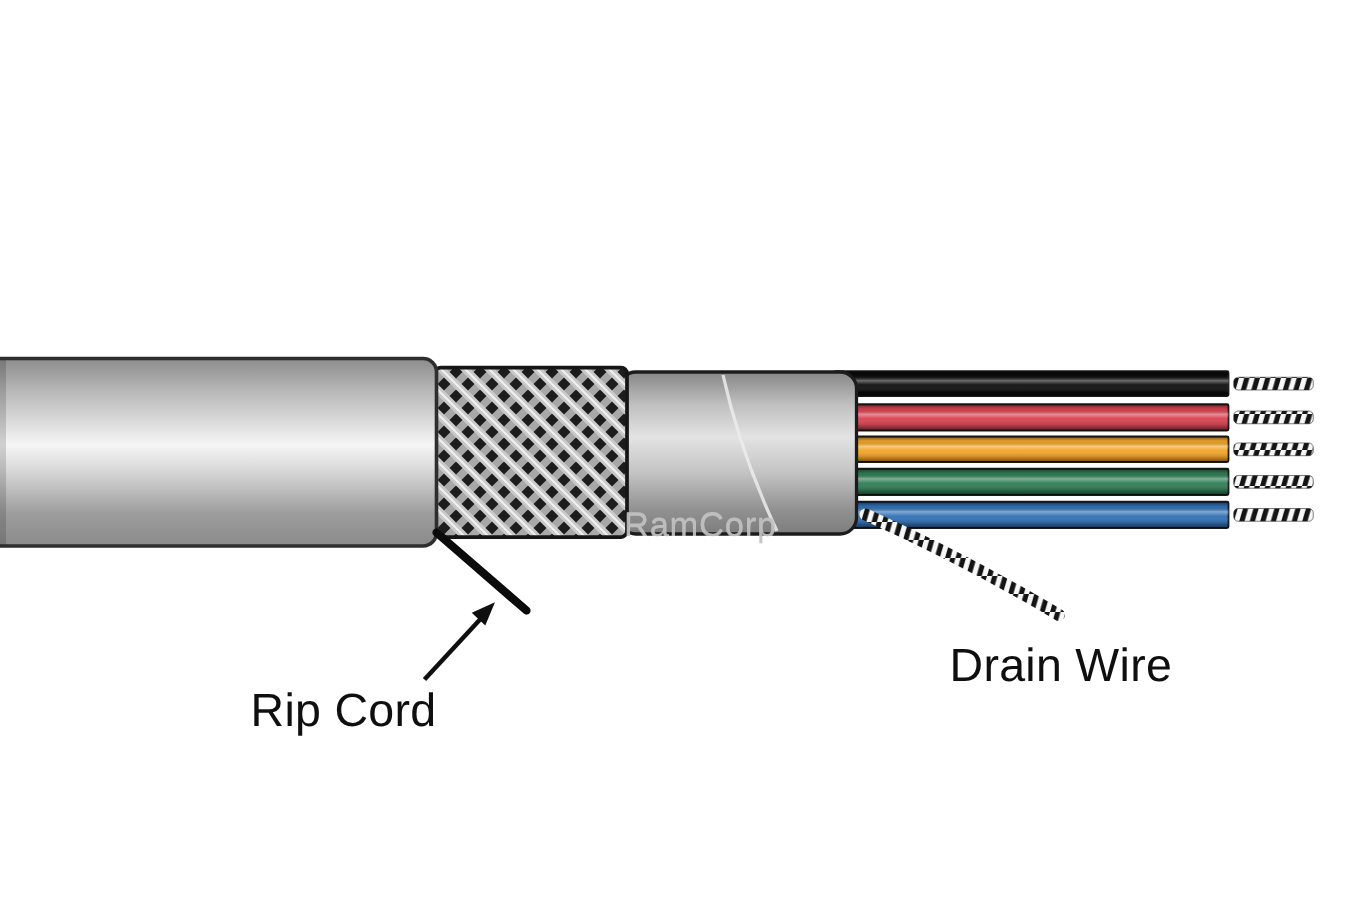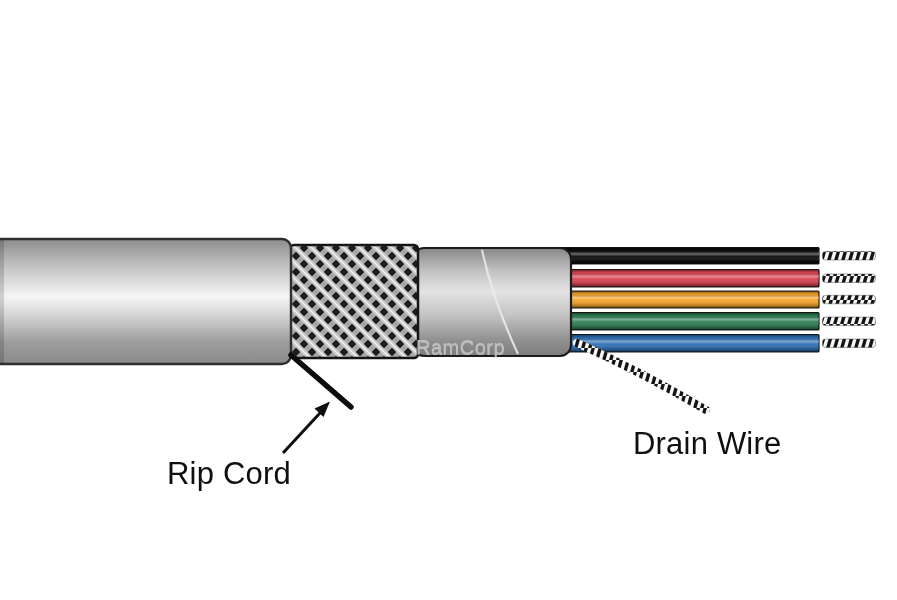--- a/index.html
+++ b/index.html
@@ -18,21 +18,21 @@
     font-weight:normal;
     letter-spacing:0.2px;
     white-space:nowrap;
     font-family:"Liberation Sans", sans-serif;
   }
   #rip-cord-label{left:167px;top:456px;}
   #drain-wire-label{left:633px;top:426px;}
   #watermark{
     position:absolute;
     left:416px;top:336px;
-    font-size:20px;
+    font-size:23px;
     color:#c2c2c2;
     opacity:0.92;
     letter-spacing:0.5px;
     text-shadow:0 1px 0 rgba(255,255,255,0.5);
     white-space:nowrap;
     text-align:right;
   }
 </style>
 </head>
 <body>

